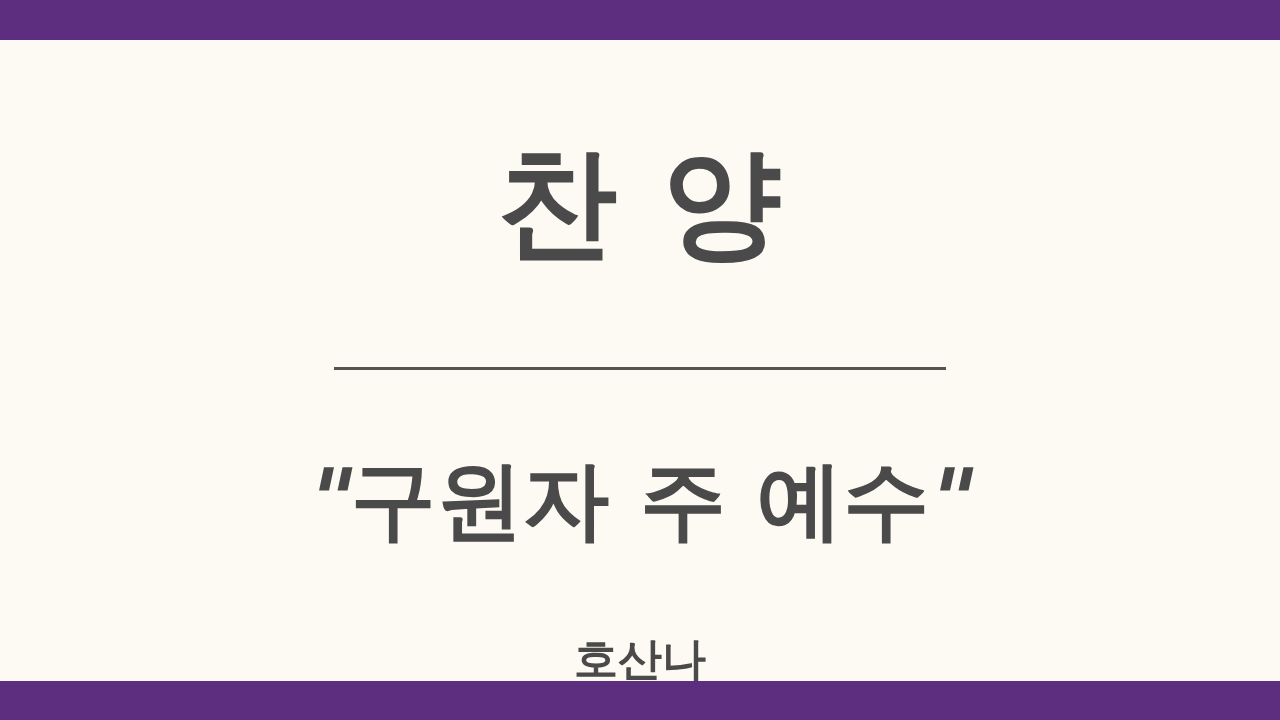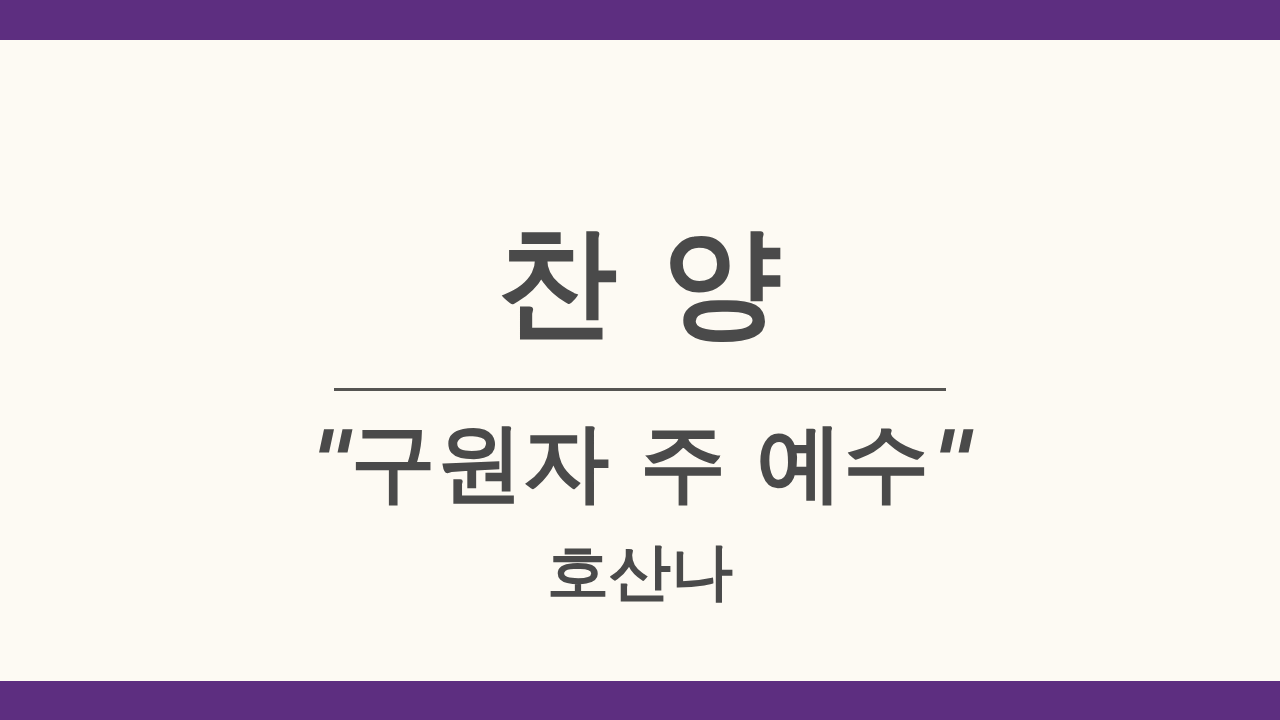--- a/index.html
+++ b/index.html
@@ -39,21 +39,21 @@
 
   .stage {
     position: absolute;
     left: 0;
     top: 40px;
     width: 1280px;
     height: 641px;
     display: flex;
     flex-direction: column;
     align-items: center;
-    justify-content: center;
+    justify-content: space-between;
   }
 
   .main-title {
     margin: 0;
     padding: 0;
     font-size: 120px;
     line-height: 1;
     font-weight: 700;
     letter-spacing: 0.01em;
     color: #4a4a4a;
@@ -96,21 +96,21 @@
     margin-top: 36px;
     display: flex;
     align-items: baseline;
     justify-content: center;
     color: #4a4a4a;
     font-weight: 700;
     line-height: 1;
     white-space: pre;
   }
   .choir-name {
-    font-size: 62px;
+    font-size: 44px;
     line-height: 1;
   }
   .choir-suffix {
     font-size: 50px;
     line-height: 1;
     margin-left: 16px;
   }
 </style>
 </head>
 <body>

